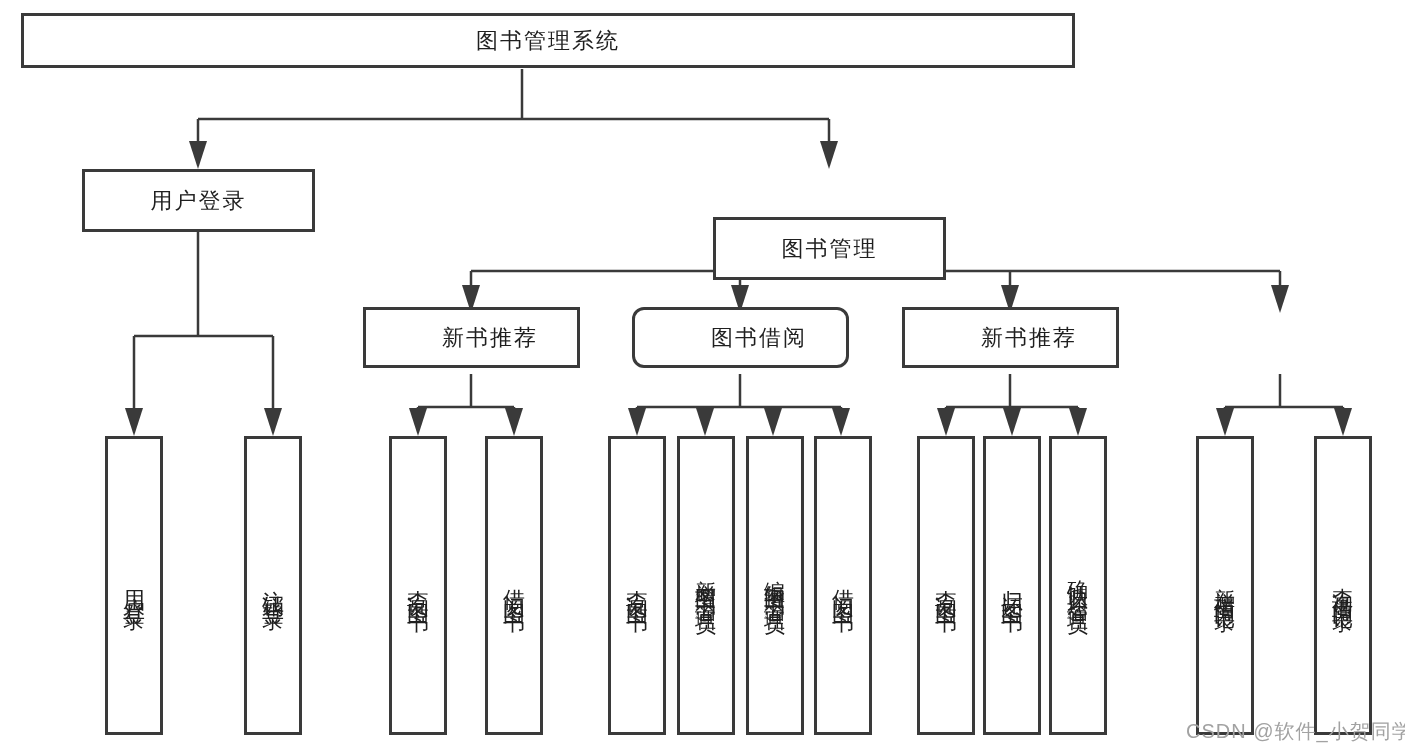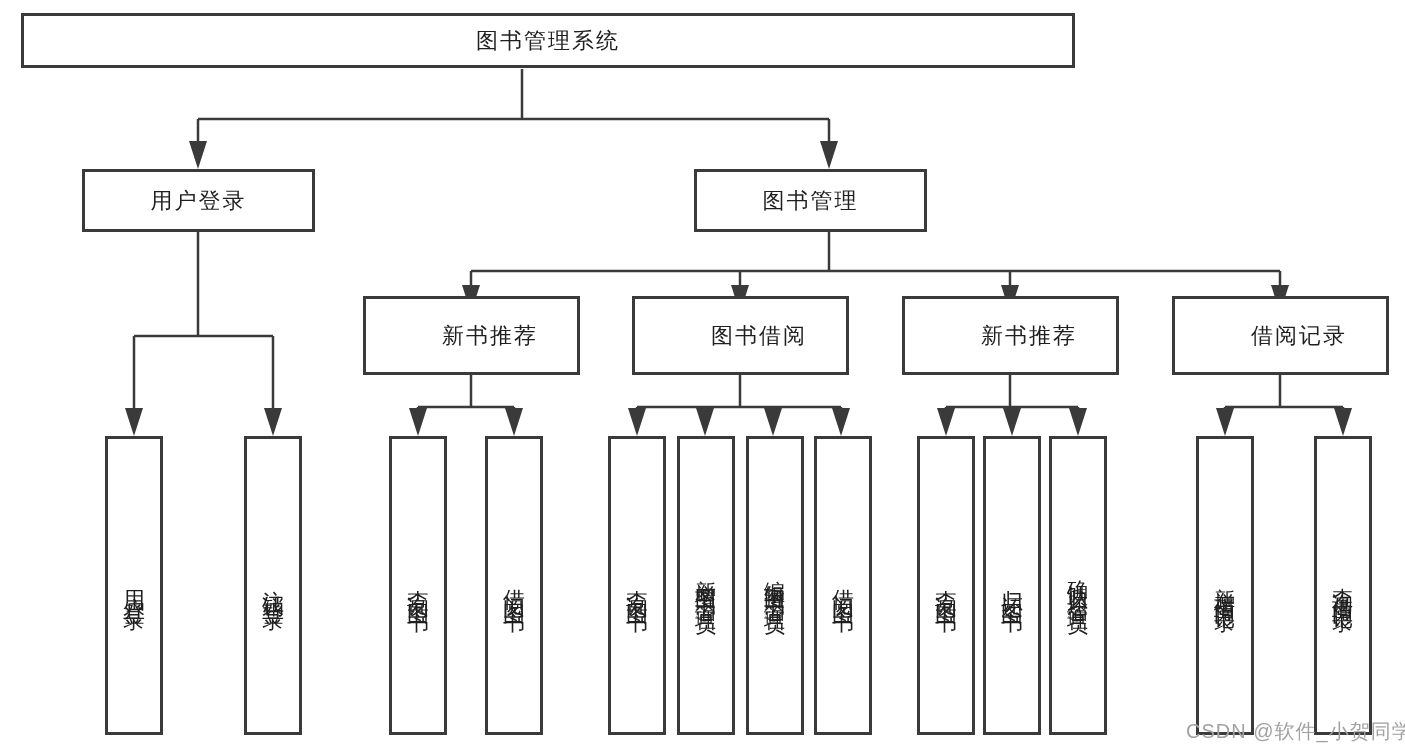--- a/index.html
+++ b/index.html
@@ -27,24 +27,24 @@
     align-items: center;
     justify-content: center;
     font-size: 22px;
     letter-spacing: 2px;
     color: #1f1f1f;
     text-align: center;
   }
   .node.root   { left: 21px;  top: 13px;  width: 1054px; height: 55px; }
   .node.lvl2   { top: 169px; width: 233px; height: 63px; }
   .node.lvl2.a { left: 82px; }
-  .node.lvl2.b { left: 694px; }
-  .node.lvl3   { top: 296px; width: 217px; height: 79px; padding-left: 37px; }
+  .node.lvl2.b { left: 713px; margin-top: 48px; }
+  .node.lvl3   { top: 307px; width: 217px; height: 61px; padding-left: 37px; }
   .node.lvl3.c1 { left: 363px; }
-  .node.lvl3.c2 { left: 632px; }
+  .node.lvl3.c2 { left: 632px; border-radius: 12px; }
   .node.lvl3.c3 { left: 902px; }
   .node.lvl3.c4 { left: 1172px; }
   .node.leaf {
     top: 436px;
     width: 58px;
     height: 299px;
     writing-mode: vertical-rl;
     font-size: 22px;
     letter-spacing: 7px;
     line-height: 1;
@@ -138,21 +138,20 @@
   </svg>
 
   <div class="node root">图书管理系统</div>
 
   <div class="node lvl2 a">用户登录</div>
   <div class="node lvl2 b">图书管理</div>
 
   <div class="node lvl3 c1">新书推荐</div>
   <div class="node lvl3 c2">图书借阅</div>
   <div class="node lvl3 c3">新书推荐</div>
-  <div class="node lvl3 c4">借阅记录</div>
 
   <div class="node leaf L1">用户登录</div>
   <div class="node leaf L2">注销登录</div>
 
   <div class="node leaf L3">查询图书</div>
   <div class="node leaf L4">借阅图书</div>
 
   <div class="node leaf L5">查询图书</div>
   <div class="node leaf L6 long">新增图书（管理员）</div>
   <div class="node leaf L7 long">编辑图书（管理员）</div>

